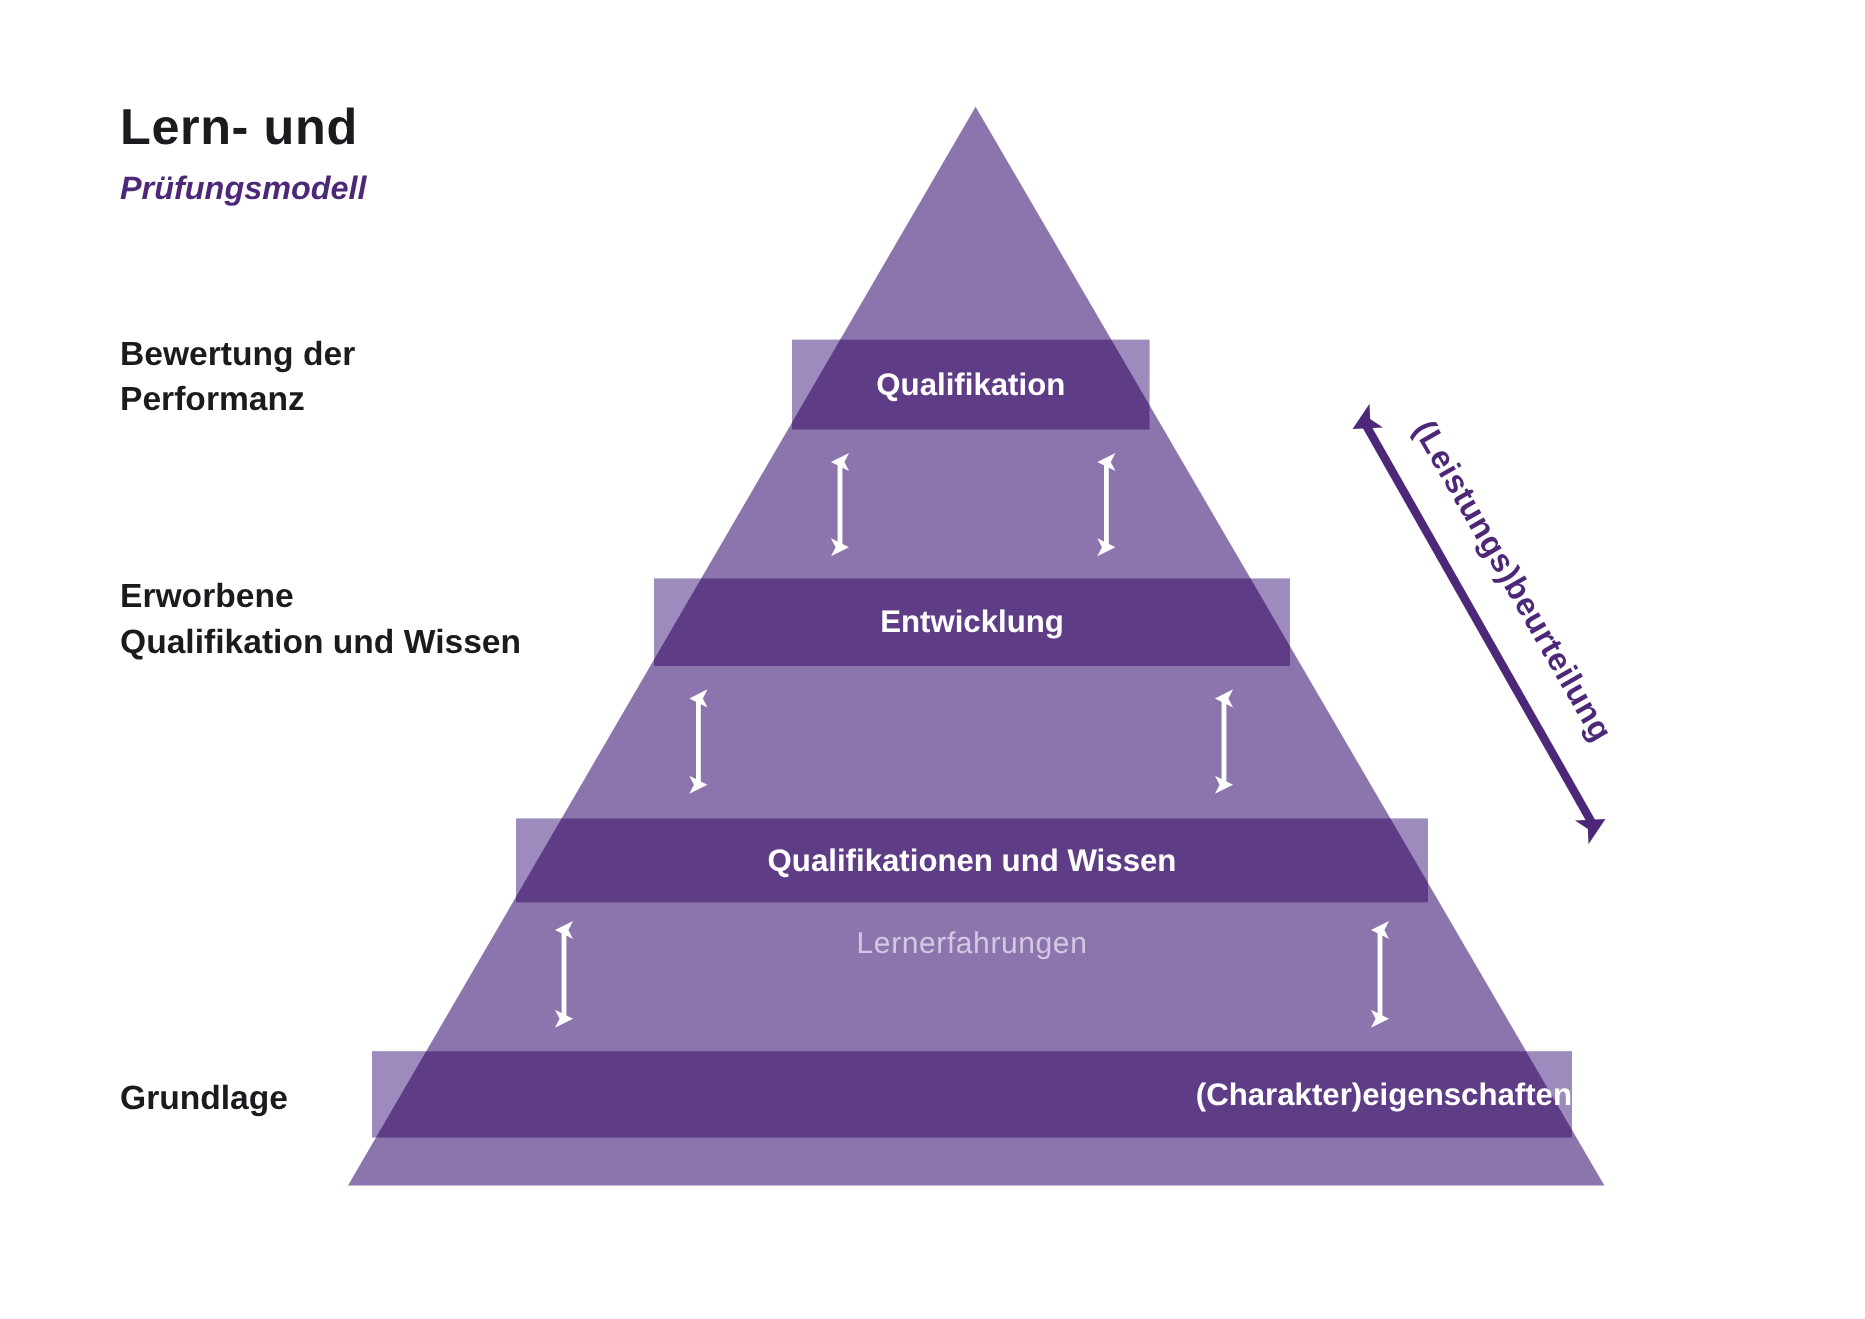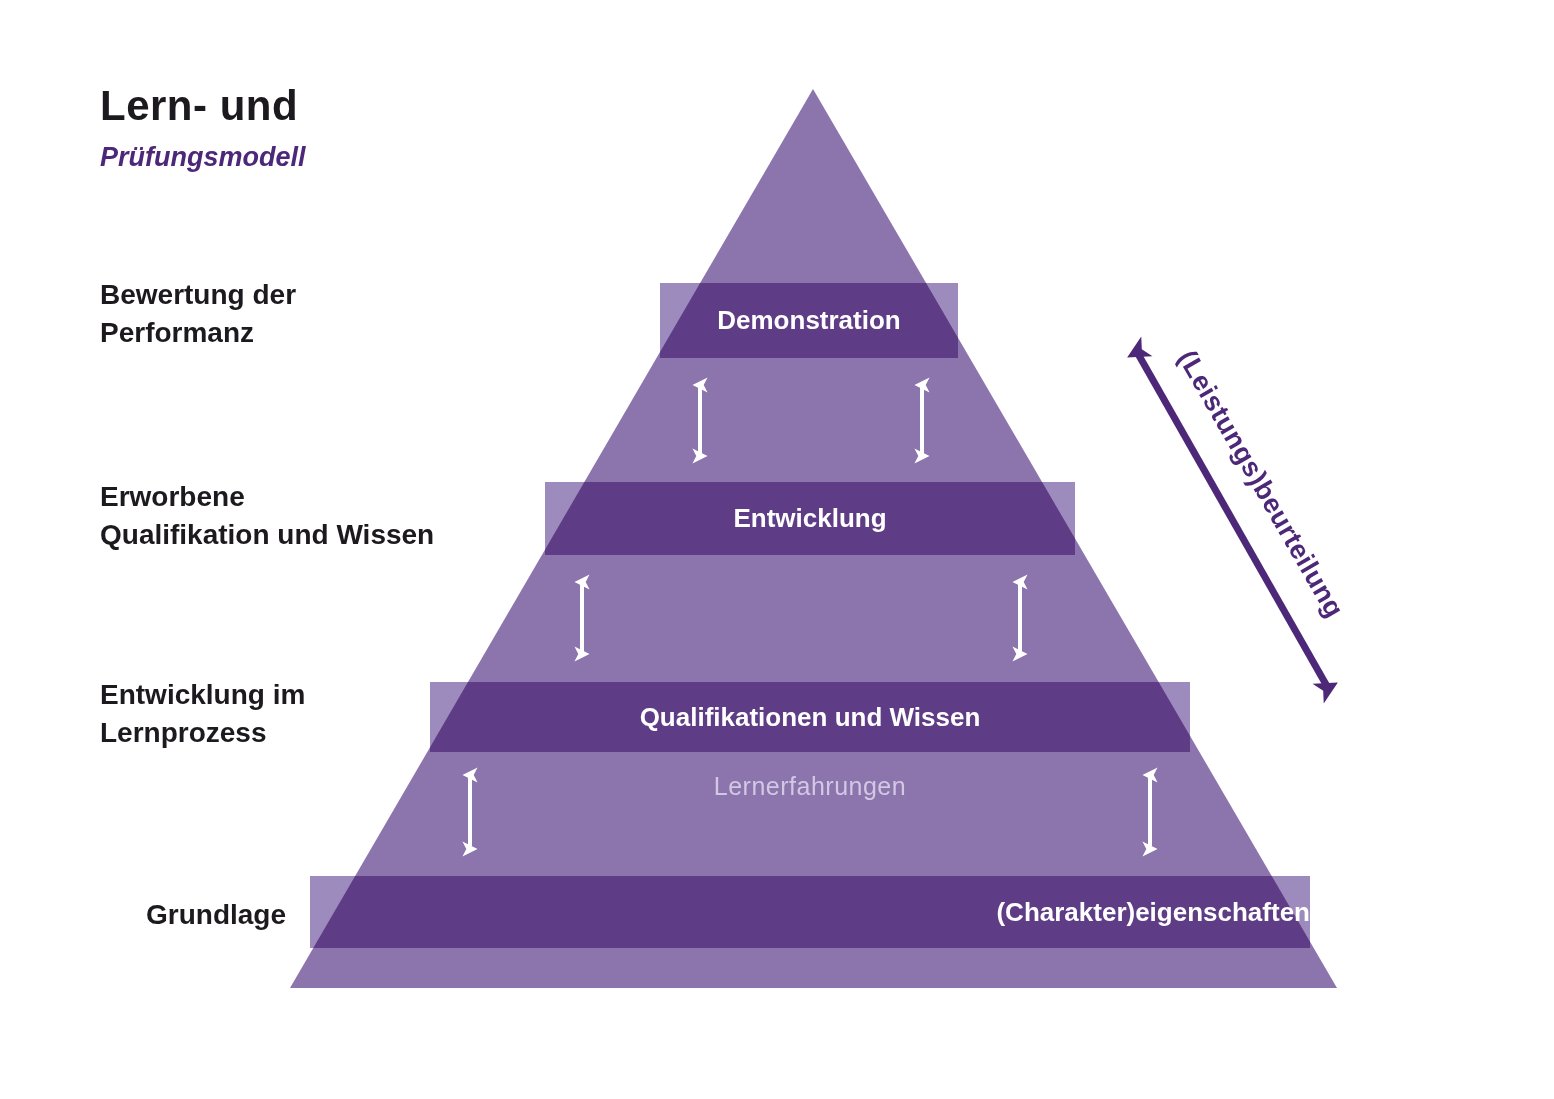--- a/index.html
+++ b/index.html
@@ -82,25 +82,23 @@
 
   <div class="abs" style="left:100px;top:82px;">
     <div class="title-line1">Lern- und</div>
     <div class="title-line2">Prüfungsmodell</div>
   </div>
 
   <div class="abs side-label" style="left:100px;top:276px;">Bewertung der
 Performanz</div>
   <div class="abs side-label" style="left:100px;top:478px;">Erworbene
 Qualifikation und Wissen</div>
-  <div class="abs side-label" style="left:100px;top:676px;">Entwicklung im
-Lernprozess</div>
-  <div class="abs side-label" style="left:100px;top:896px;margin-left:46px;">Grundlage</div>
+  <div class="abs side-label" style="left:100px;top:896px;">Grundlage</div>
 
-  <div class="abs band-label" style="left:660px;top:283px;width:298px;line-height:75px;">Demonstration</div>
+  <div class="abs band-label" style="left:660px;top:283px;width:298px;line-height:75px;">Qualifikation</div>
   <div class="abs band-label" style="left:545px;top:482px;width:530px;line-height:73px;">Entwicklung</div>
   <div class="abs band-label" style="left:430px;top:682px;width:760px;line-height:70px;">Qualifikationen und Wissen</div>
   <div class="abs band-label" style="left:310px;top:876px;width:1000px;line-height:72px;text-align:right;">(Charakter)eigenschaften</div>
 
   <div class="abs between-label" style="left:430px;top:764px;width:760px;line-height:44px;">Lernerfahrungen</div>
 
   <div class="abs diag-label" style="left:1198px;top:345px;">(Leistungs)beurteilung</div>
 
 </div>
 

